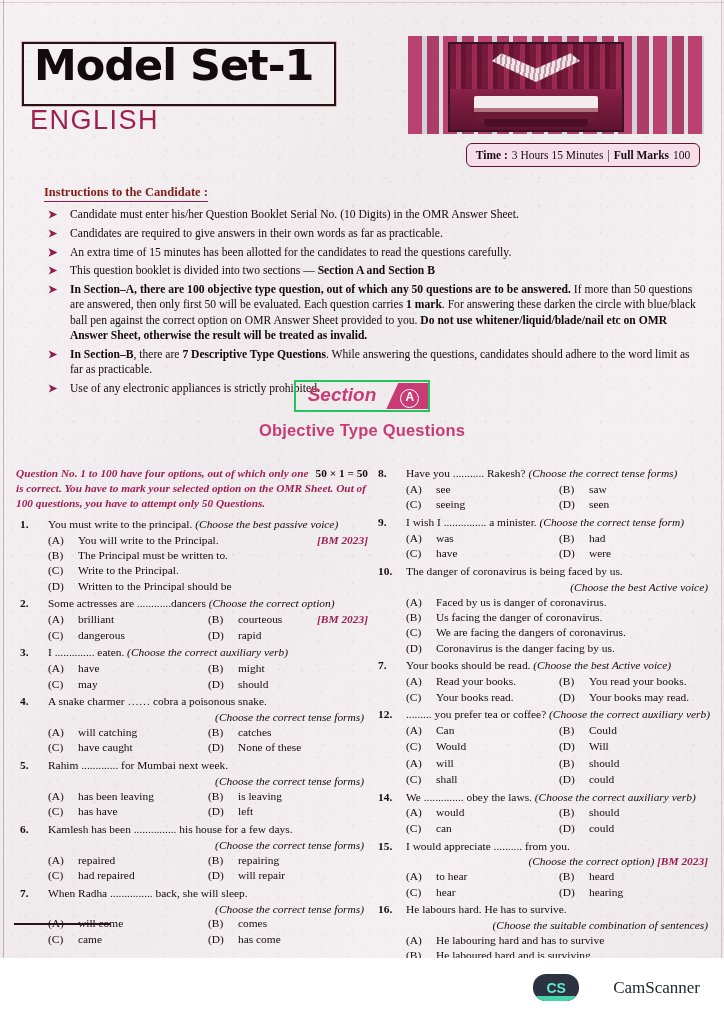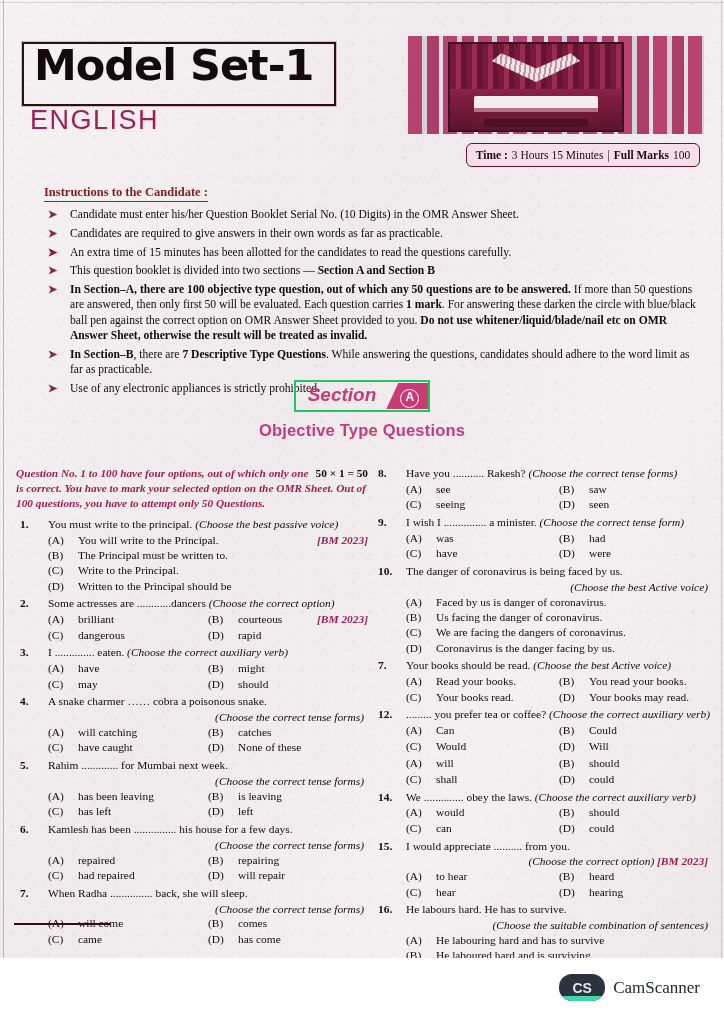--- a/index.html
+++ b/index.html
@@ -149,25 +149,25 @@
   .orow .ol{width:30px;flex:none;}
   .orow .ot{flex:1;}
   .opts-stack .orow .oc{width:100%;}
   .trail{float:right;}
 
   
   .footer{position:absolute;left:0;bottom:0;width:724px;height:66px;background:#fff;}
   .cs{position:absolute;right:24px;top:16px;display:flex;align-items:center;gap:8px;}
   .cs-logo{
     width:46px;height:27px;border-radius:13px;background:#2b3340;
-    color:#e5e5e5;font-family:"Liberation Sans", sans-serif;font-weight:bold;font-size:14px;
+    color:#5eead4;font-family:"Liberation Sans", sans-serif;font-weight:bold;font-size:14px;
     display:flex;align-items:center;justify-content:center;position:relative;overflow:hidden;
   }
   .cs-logo:after{content:"";position:absolute;left:0;bottom:0;width:100%;height:5px;background:#46d5a6;}
-  .cs-txt{font-family:"Liberation Serif", serif;font-size:17px;color:#1d232c;}
+  .cs-txt{font-family:"Liberation Serif", serif;font-size:17px;color:#1d232c;margin-left:26px;}
 
   .rule{position:absolute;left:14px;top:923px;width:96px;height:2px;background:#2a1118;}
 </style>
 </head>
 <body>
 
 <div class="paper"></div>
 <div class="edge-l"></div>
 <div class="edge-r"></div>
 <div class="edge-t"></div>
@@ -340,21 +340,21 @@
                 <span class="ot">has been leaving</span>
               </div>
               <div class="oc">
                 <span class="ol">(B)</span>
                 <span class="ot">is leaving</span>
               </div>
             </div>
             <div class="orow">
               <div class="oc">
                 <span class="ol">(C)</span>
-                <span class="ot">has left</span>
+                <span class="ot">has have</span>
               </div>
               <div class="oc">
                 <span class="ol">(D)</span>
                 <span class="ot">left</span>
               </div>
             </div>
           </div>
         </div>
         <div class="q">
           <div class="q-head"><span class="q-num">6.</span><span class="q-stem">Kamlesh has been ............... his house for a few days.</span></div>

